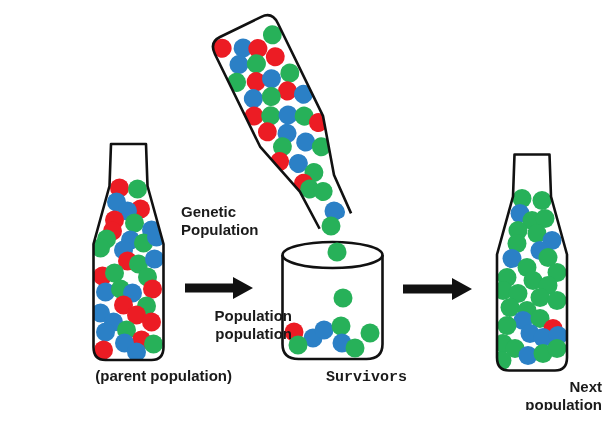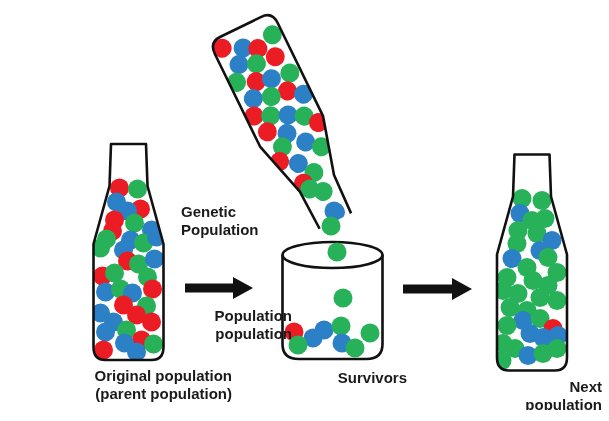--- a/index.html
+++ b/index.html
@@ -17,21 +17,21 @@
     font-weight:700;
     font-size:15px;
     line-height:18px;
     color:#1a1a1a;
     white-space:nowrap;
   }
   .lbl.center{text-align:right;white-space:normal;}
   #lbl-genetic{left:181px;top:203px;}
   #lbl-popdec{left:152px;top:307px;width:140px;}
   #lbl-original{left:32px;top:367px;width:200px;}
-  #lbl-survivors{left:267px;top:369px;width:140px;}
+  #lbl-survivors{left:267px;top:369px;width:140px;font-family:Liberation Mono, monospace;}
   #lbl-next{left:462px;top:378px;width:140px;}
 </style>
 </head>
 <body>
 
 <div class="stage">
   <svg id="diagram-svg" width="609" height="421" viewBox="0 0 609 421">
       <defs>
         <clipPath id="clip-original">
           <path d="M-17.5 -108 L17.5 -108 L19 -66 L35 -8 L35 95 Q35 108 23 108 L-23 108 Q-35 108 -35 95 L-35 -8 L-19 -66 Z"></path>
@@ -197,21 +197,20 @@
     <div>Genetic</div>
     <div>Population</div>
   </div>
 
   <div class="lbl center" id="lbl-popdec">
     <div>Population</div>
     <div>population</div>
   </div>
 
   <div class="lbl center" id="lbl-original">
-    <div>Original population</div>
     <div>(parent population)</div>
   </div>
 
   <div class="lbl center" id="lbl-survivors">
     <div>Survivors</div>
   </div>
 
   <div class="lbl center" id="lbl-next">
     <div>Next</div>
     <div>population</div>

